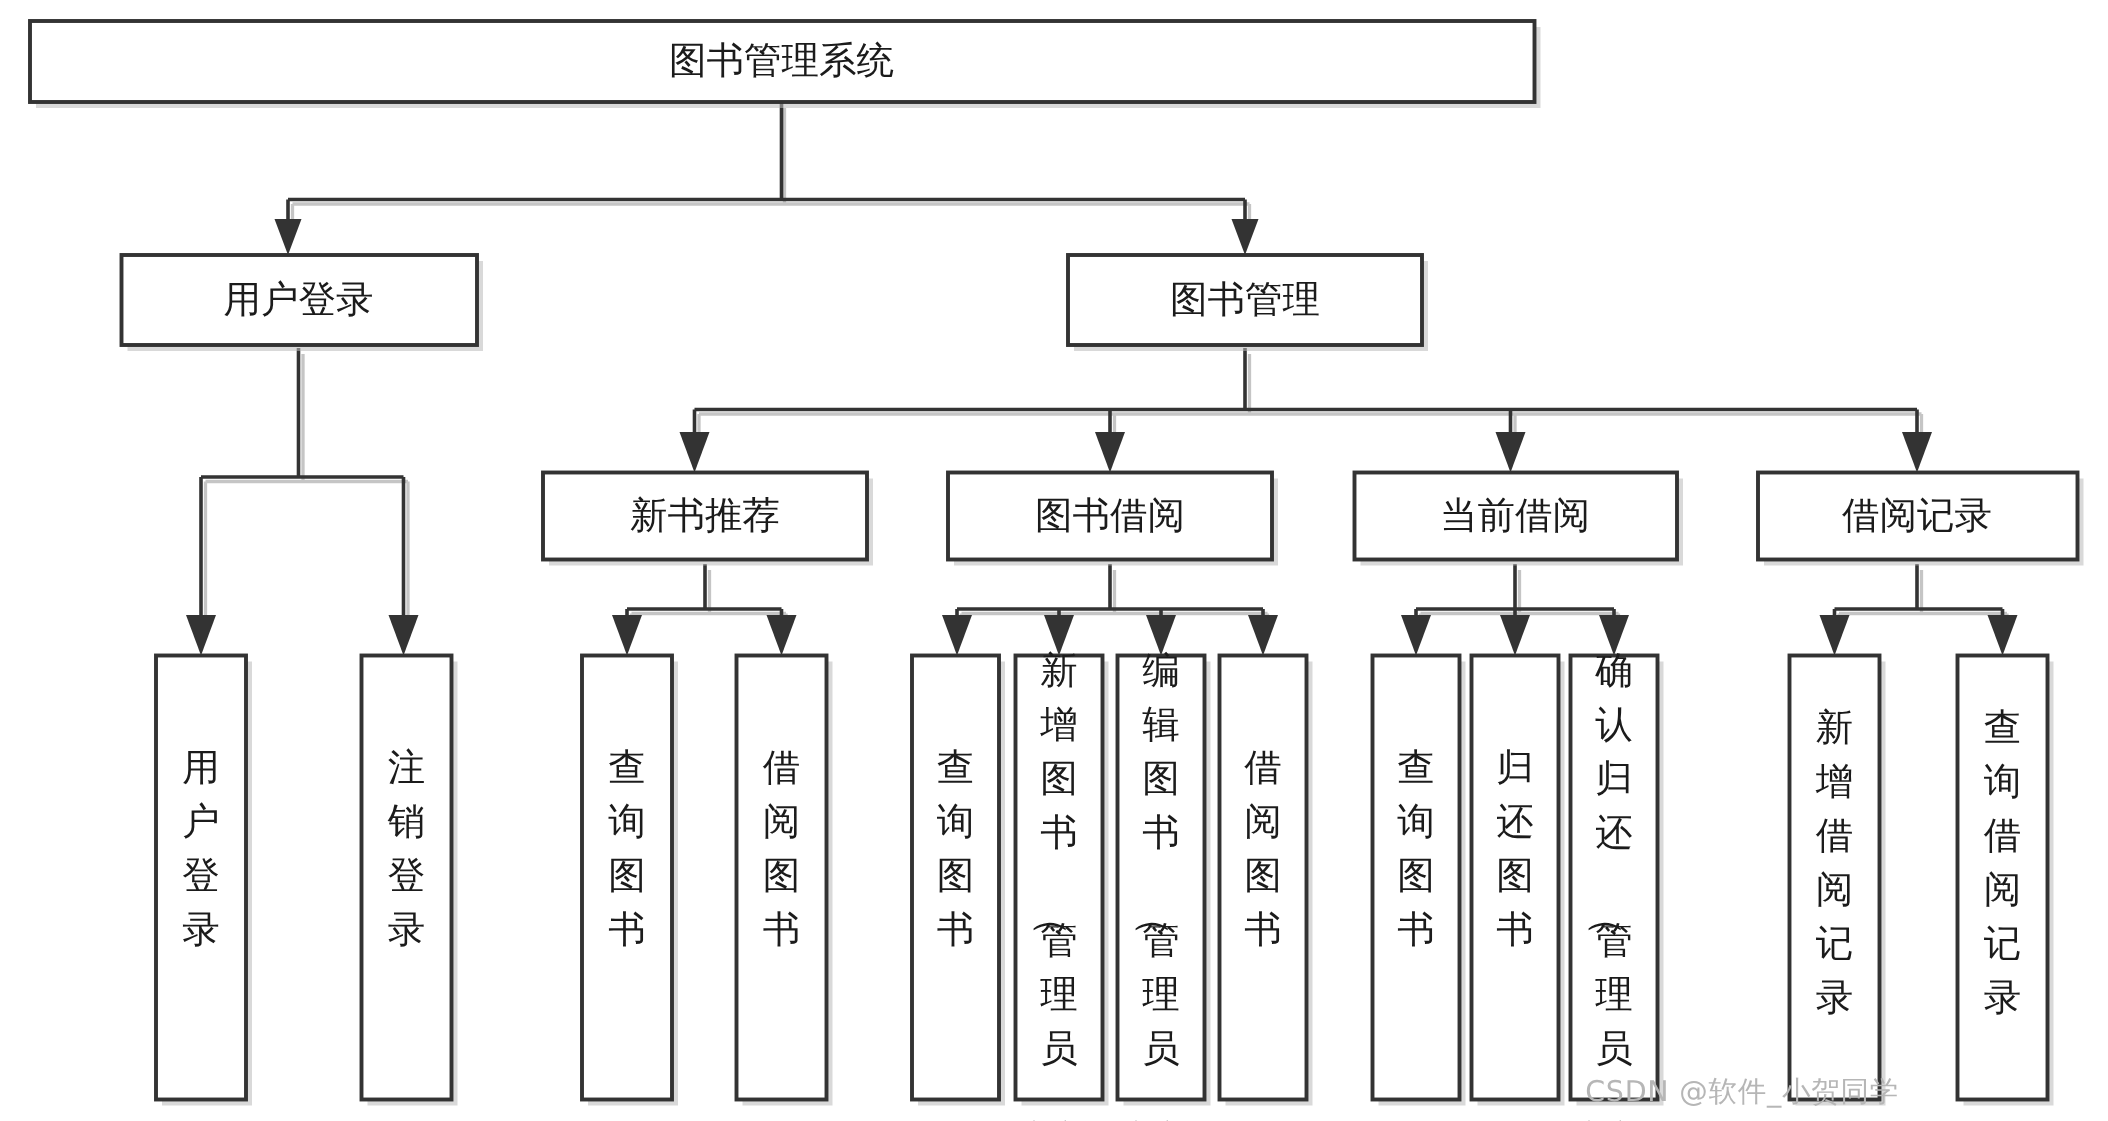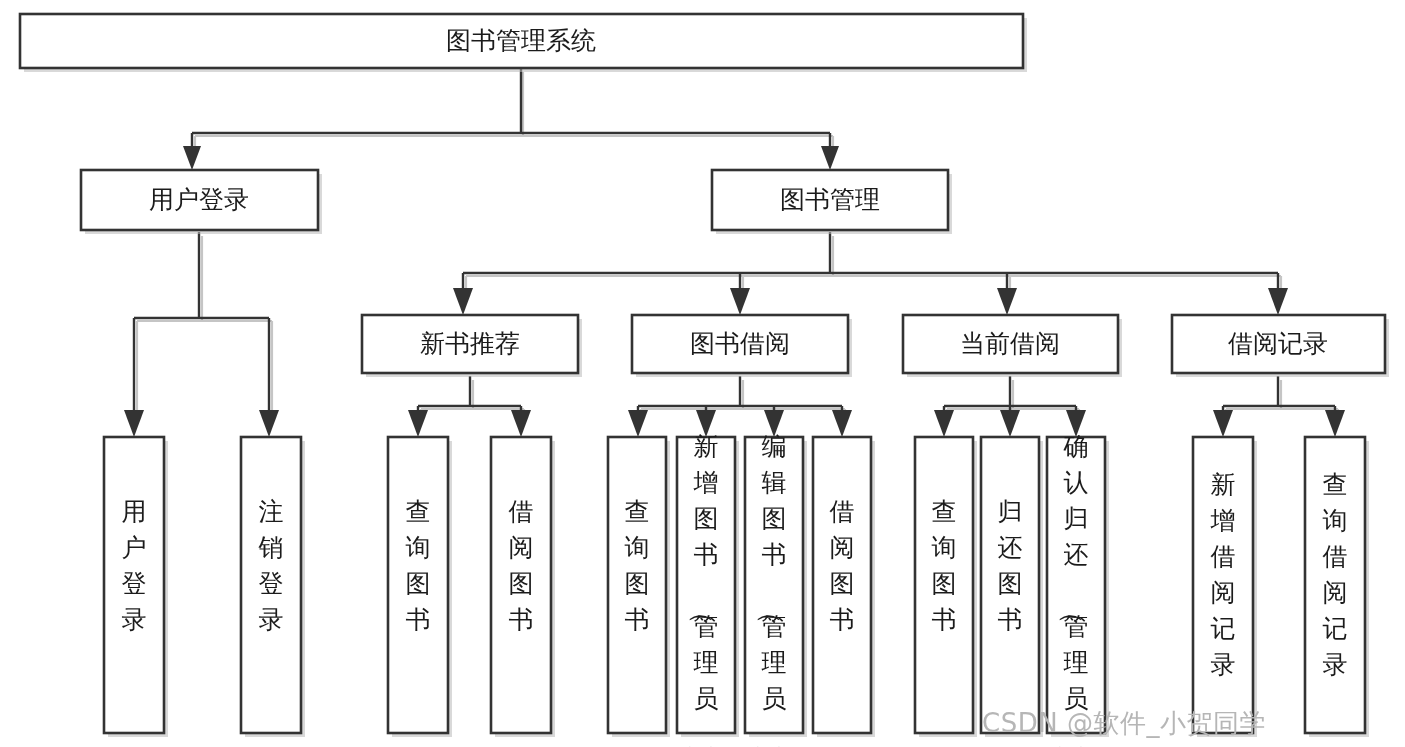--- a/index.html
+++ b/index.html
@@ -59,21 +59,21 @@
     fill: #1b1b1b;
     font-family: "DejaVu Sans", "Liberation Sans", sans-serif;
     font-size: 25px;
     text-anchor: middle;
   }
   .watermark {
     position: absolute;
     right: 12px;
     bottom: 6px;
     color: #b6b6b6;
-    font-size: 26px;
+    font-size: 19px;
     font-family: "DejaVu Sans", "Liberation Sans", sans-serif;
     letter-spacing: 0.5px;
     white-space: nowrap;
     user-select: none;
   }
 </style>
 </head>
 <body>
 
 <div id="diagram-root">

